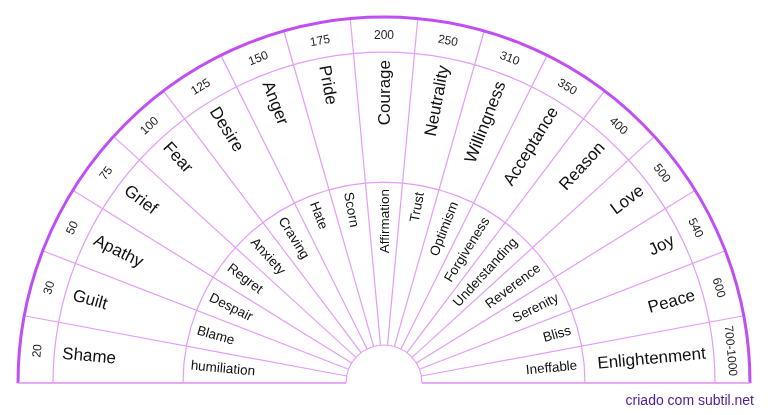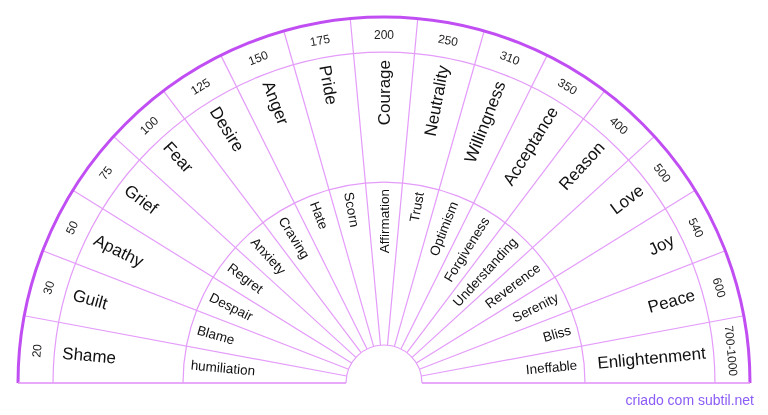--- a/index.html
+++ b/index.html
@@ -1,21 +1,21 @@
 <!DOCTYPE html>
 <html><head>
 <meta charset="utf-8">
 <style>
   html, body { margin: 0; padding: 0; background: #ffffff; }
   body { width: 768px; height: 415px; position: relative; overflow: hidden; font-family: "Liberation Sans", sans-serif; }
   #chart { position: absolute; left: 0; top: 0; }
   .lvl { font-size: 17px; fill: #111; font-family: "Liberation Sans", sans-serif; }
   .emo { font-size: 13.5px; fill: #111; font-family: "Liberation Sans", sans-serif; }
   .num { font-size: 12px; fill: #222; font-family: "Liberation Sans", sans-serif; }
-  .footer { position: absolute; right: 14px; top: 392px; font-size: 14px; color: #8b5cf6; font-family: "Liberation Sans", sans-serif; }
+  .footer { position: absolute; right: 14px; top: 392px; font-size: 14px; color: #4c1d95; font-family: "Liberation Sans", sans-serif; }
 </style>
 </head>
 <body>
 
 <svg id="chart" width="768" height="415" viewBox="0 0 768 415" xmlns="http://www.w3.org/2000/svg">
   <g id="grid">
       <line x1="346" y1="383" x2="18" y2="382.99999999999994" stroke="#e49cfa" stroke-width="1.2"></line>
       <line x1="346.64702221201173" y1="376.0175183229703" x2="24.231845515691987" y2="315.74767647913507" stroke="#e49cfa" stroke-width="1.2"></line>
       <line x1="348.56605528263447" y1="369.2728166848882" x2="42.71516403800575" y2="250.78555017550204" stroke="#e49cfa" stroke-width="1.2"></line>
       <line x1="351.69174884227465" y1="362.9955778106605" x2="72.8205283229612" y2="190.3258283868878" stroke="#e49cfa" stroke-width="1.2"></line>

